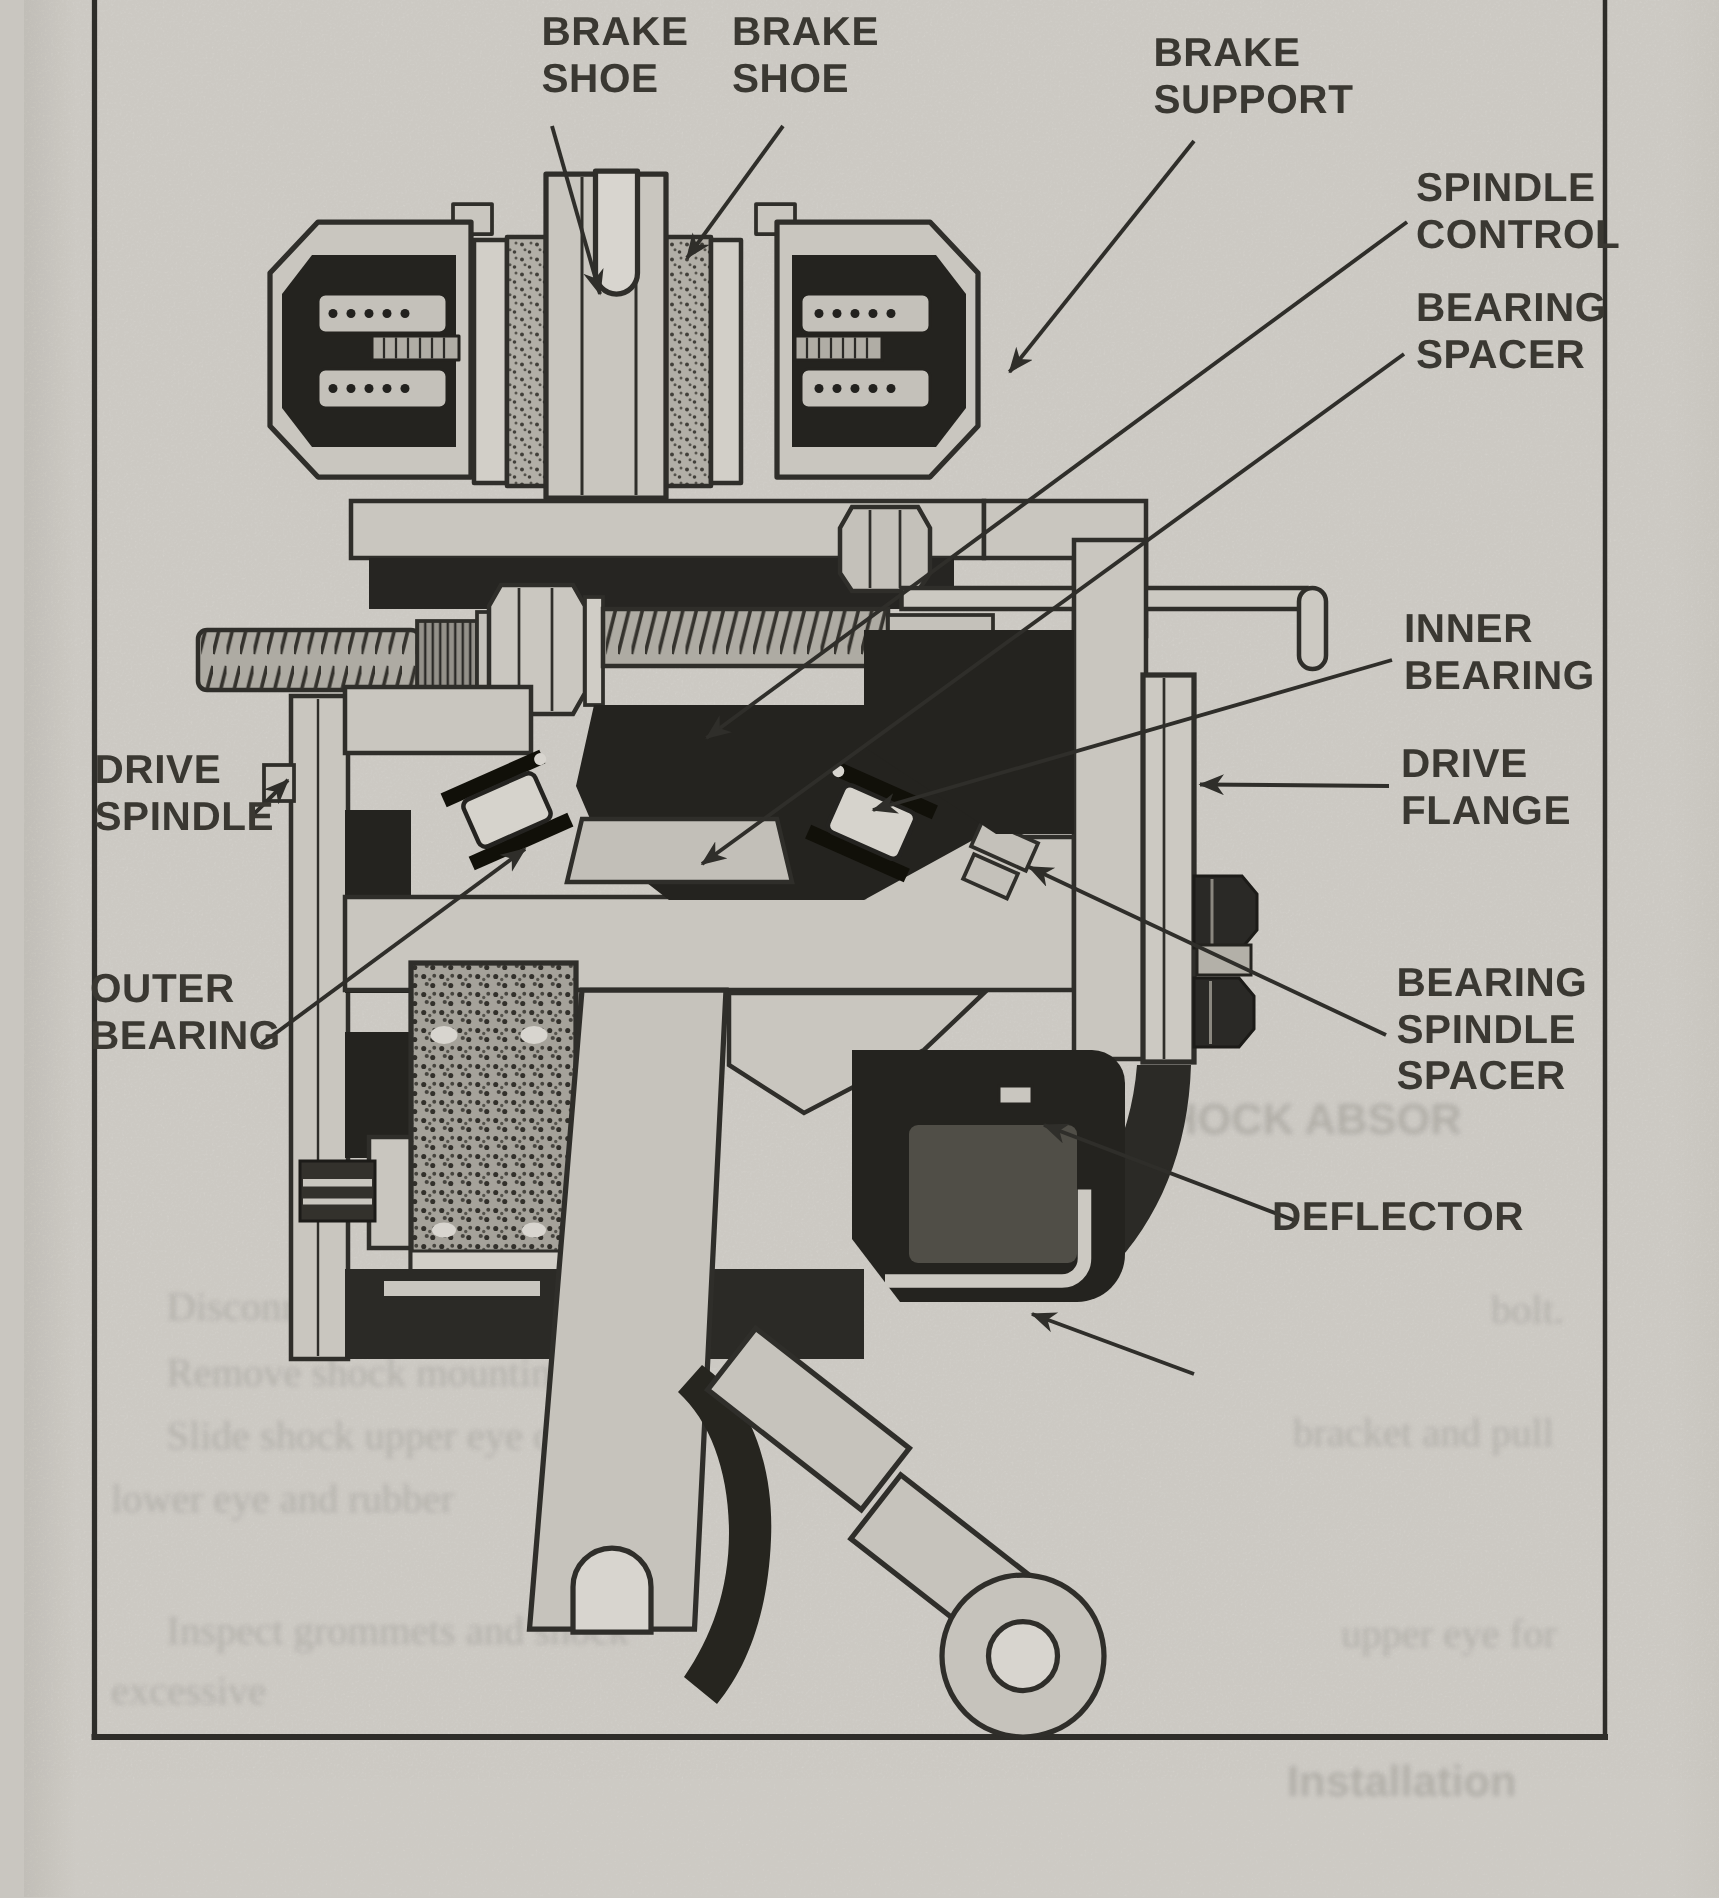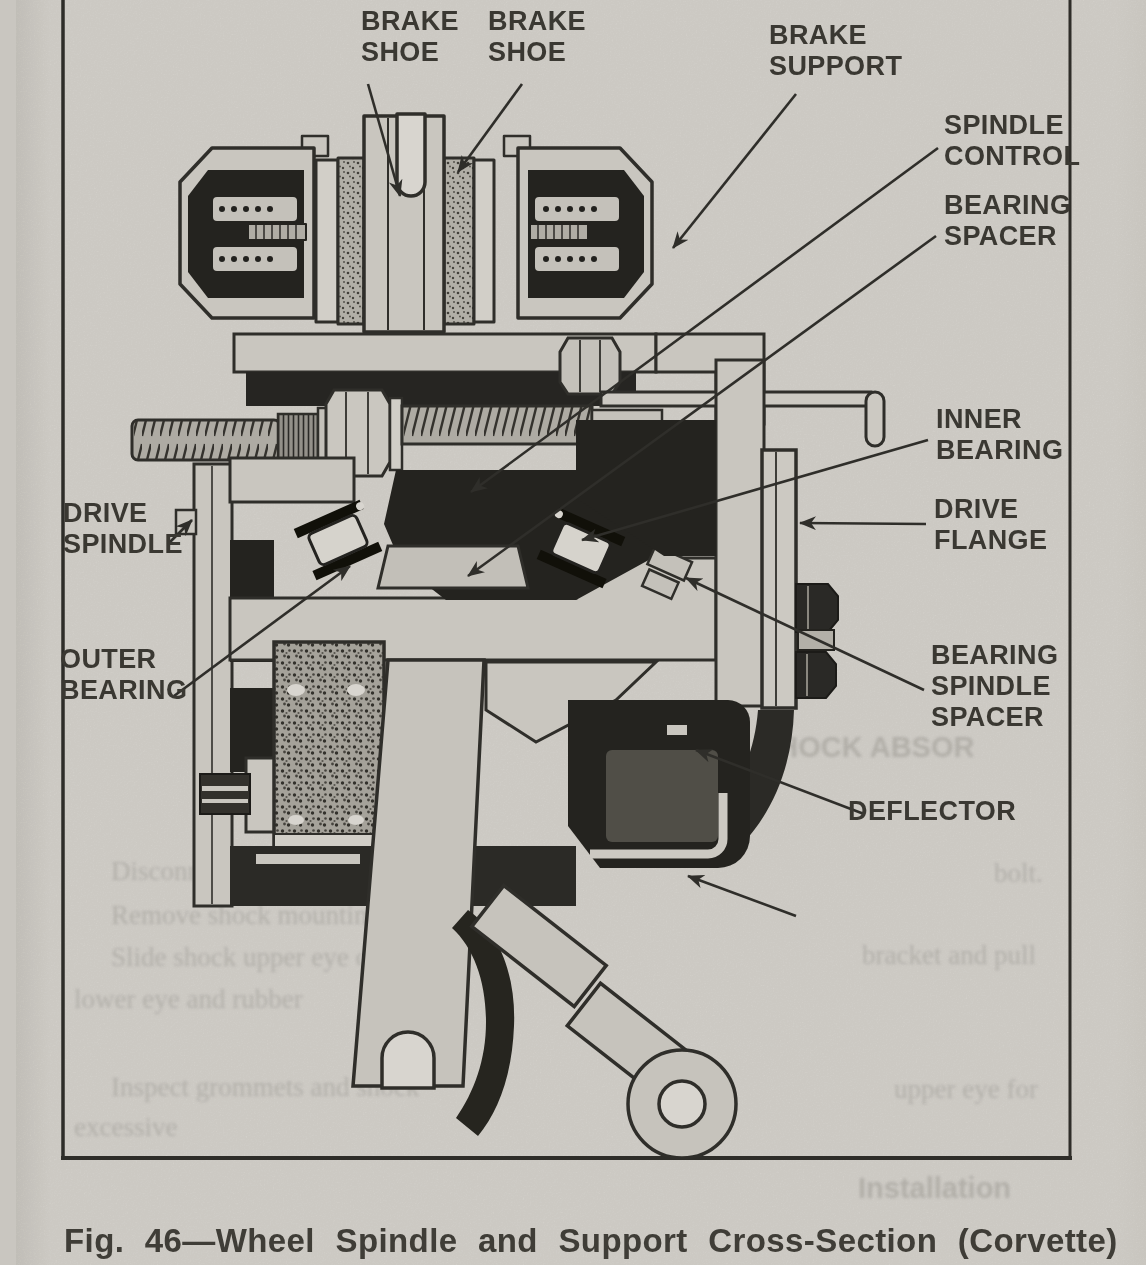--- a/index.html
+++ b/index.html
@@ -321,15 +321,14 @@
   </div>
   <div class="lbl" style="left:915px;top:640px">
     <span>BEARING</span>
     <span>SPINDLE</span>
     <span>SPACER</span>
   </div>
   <div class="lbl" style="left:832px;top:796px">
     <span>DEFLECTOR</span>
   </div>
 
-  <div class="caption">Fig. 46—Wheel Spindle and Support Cross-Section (Corvette)</div>
 
 </div>
 
 </body></html>

